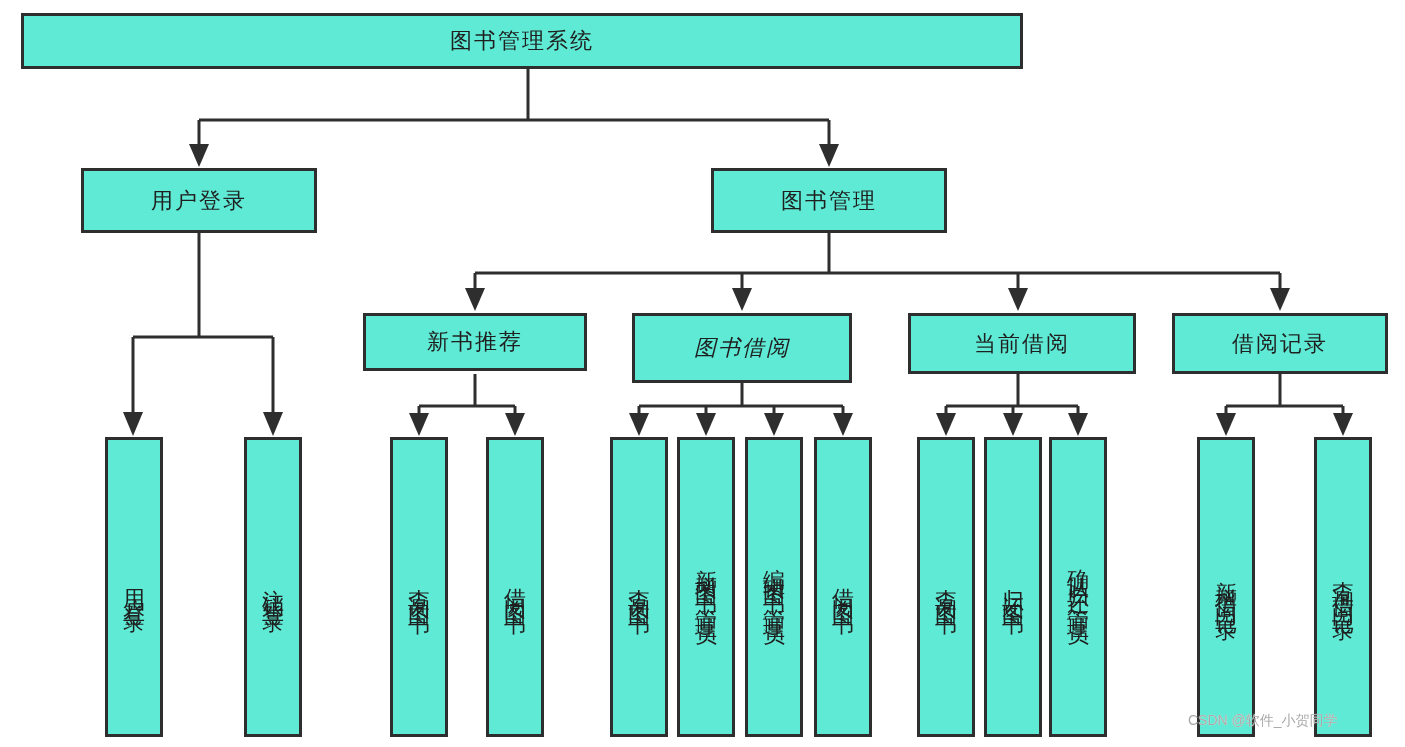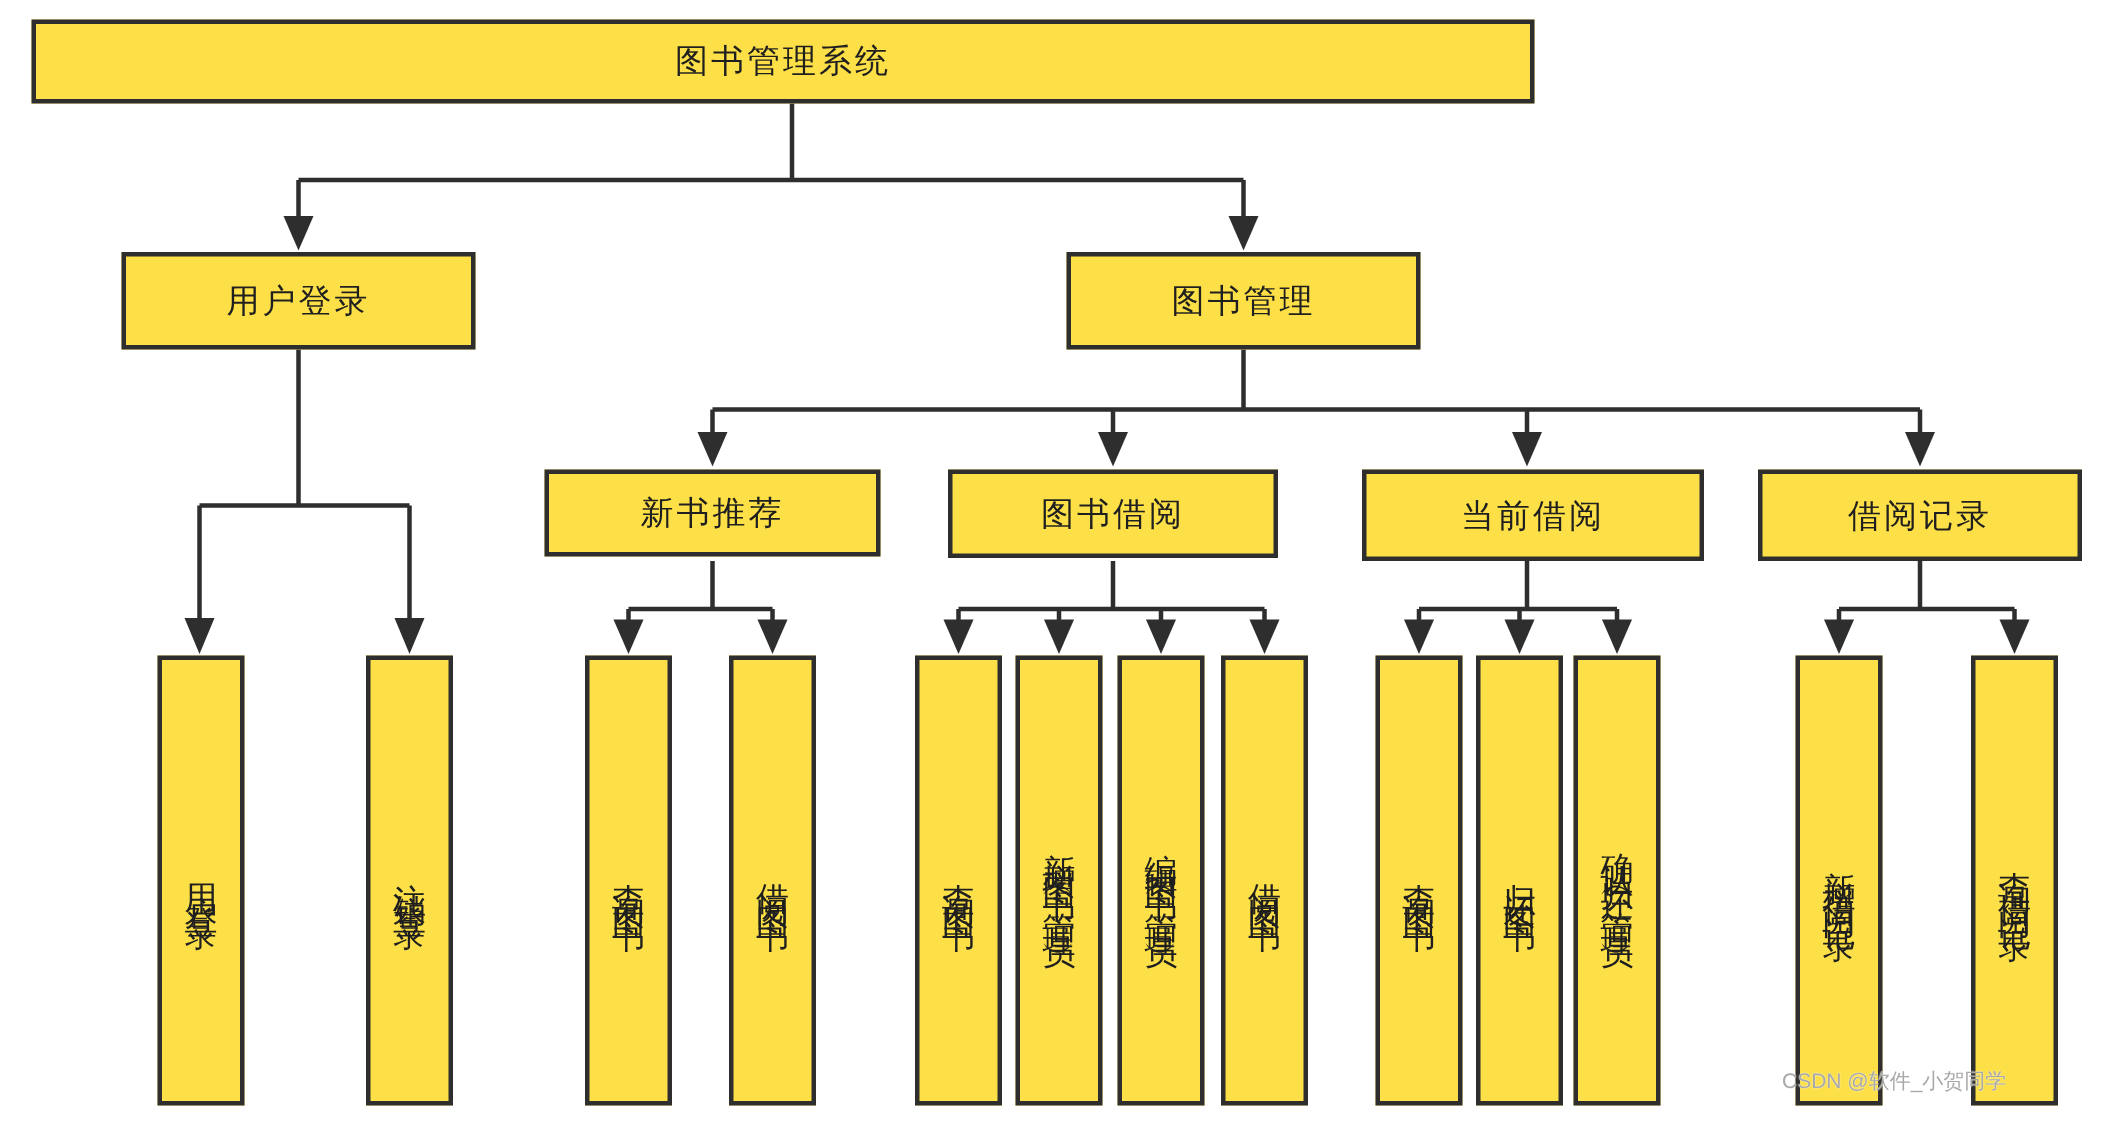--- a/index.html
+++ b/index.html
@@ -16,21 +16,21 @@
   }
   #wires {
     position: absolute;
     left: 0; top: 0;
     width: 1405px; height: 747px;
   }
   .node {
     position: absolute;
     box-sizing: border-box;
     border: 3px solid #2e2e2e;
-    background: #fde047;
+    background: #5eead4;
     display: flex;
     align-items: center;
     justify-content: center;
     color: #1f1f1f;
     font-size: 22px;
     letter-spacing: 2px;
     white-space: nowrap;
   }
   .node.leaf {
     font-size: 22px;
@@ -98,21 +98,21 @@
       <polygon points="1333,413 1353,413 1343,436"></polygon>
     </g>
   </svg>
 
   <div class="node" style="left:21px; top:13px; width:1002px; height:56px;">图书管理系统</div>
 
   <div class="node" style="left:81px; top:168px; width:236px; height:65px;">用户登录</div>
   <div class="node" style="left:711px; top:168px; width:236px; height:65px;">图书管理</div>
 
   <div class="node" style="left:363px; top:313px; width:224px; height:58px;">新书推荐</div>
-  <div class="node" style="left:632px; top:313px; width:220px; height:59px;">图书借阅</div>
+  <div class="node" style="left:632px; top:313px; width:220px; height:70px;font-style:italic;">图书借阅</div>
   <div class="node" style="left:908px; top:313px; width:228px; height:61px;">当前借阅</div>
   <div class="node" style="left:1172px; top:313px; width:216px; height:61px;">借阅记录</div>
 
   <div class="node leaf" style="left:105px; top:437px; width:58px; height:300px;">
     <span class="vtext">用户登录</span>
   </div>
   <div class="node leaf" style="left:244px; top:437px; width:58px; height:300px;">
     <span class="vtext">注销登录</span>
   </div>
 

